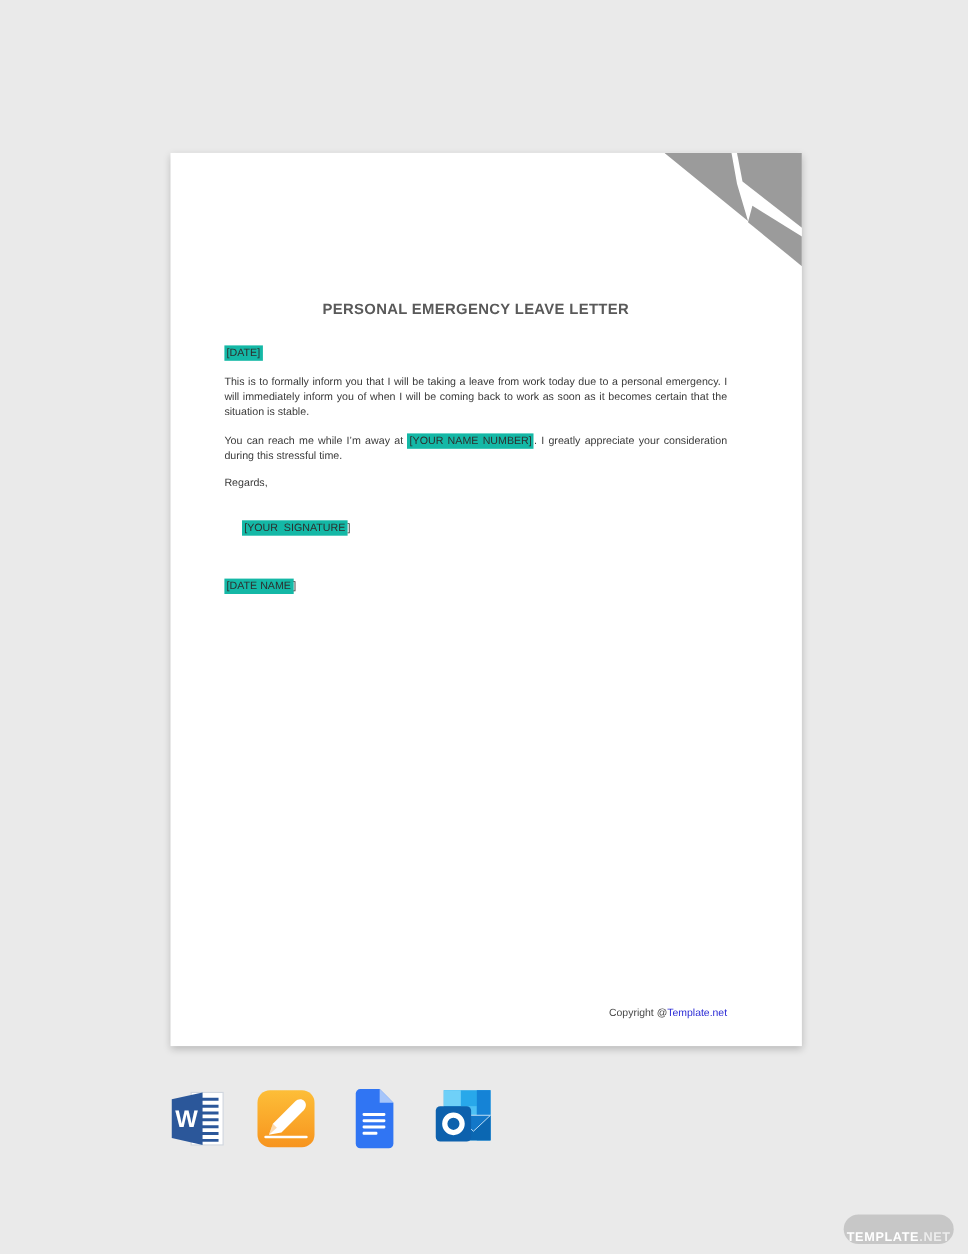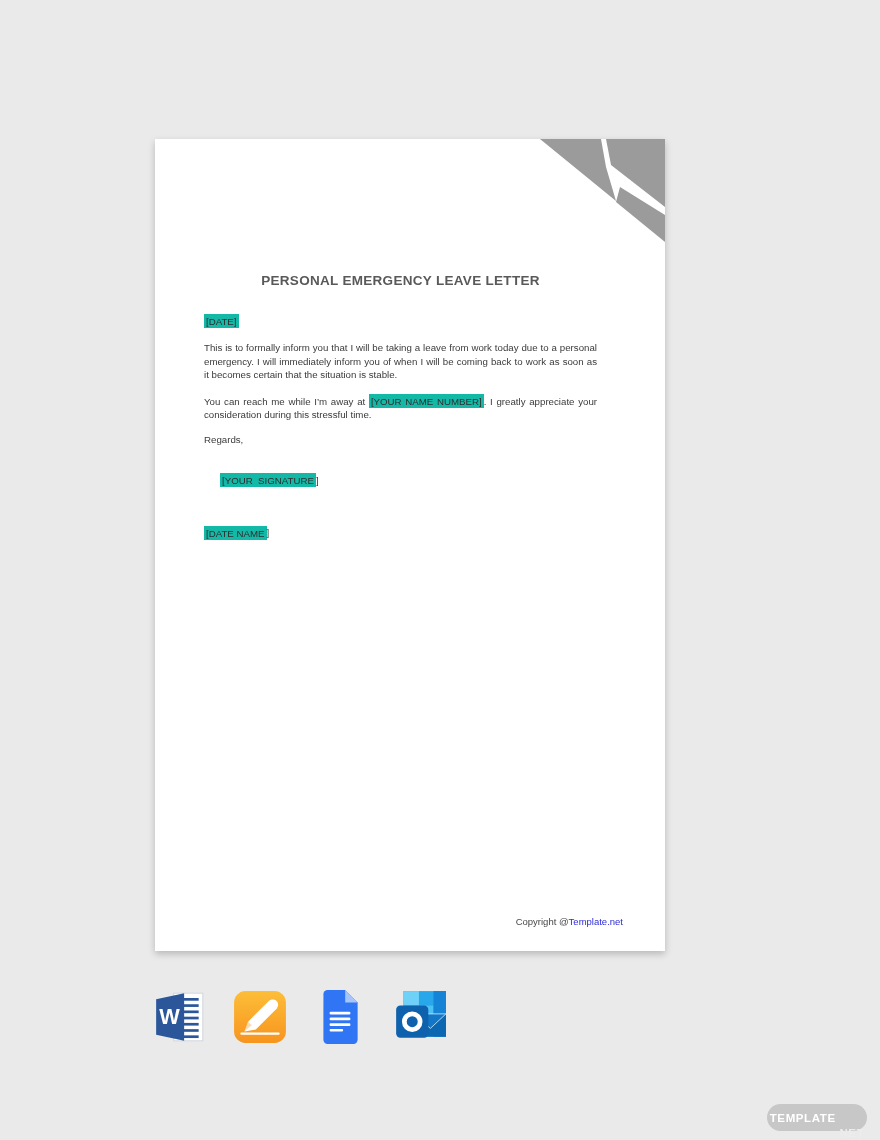--- a/index.html
+++ b/index.html
@@ -6,21 +6,21 @@
   html, body { width: 880px; height: 1140px; }
   body {
     background: #eaeaea;
     font-family: "Liberation Sans", sans-serif;
     position: relative;
     overflow: hidden;
   }
   .letter {
     position: absolute;
     left: 155px; top: 139px;
-    width: 510px; height: 812px;
+    width: 574px; height: 812px;
     background: #ffffff;
     box-shadow: 0 3px 7px rgba(0,0,0,0.22);
   }
   .corner-svg {
     position: absolute;
     top: 0; right: 0;
     width: 125px; height: 108px;
     display: block;
   }
   .content {
@@ -51,21 +51,21 @@
   }
   .date-line      { margin-top: 26px; }
   .salutation     { margin-top: 14px; }
   .para-1         { margin-top: 14px; }
   .para-2         { margin-top: 13px; }
   .closing        { margin-top: 12px; }
   .signature-line { margin-top: 27px; margin-left: 16px; }
   .name-line      { margin-top: 39px; }
   .copyright {
     position: absolute;
-    top: 777px; right: 42px;
+    top: 777px; right: 68px;
     font-size: 9.5px;
     color: #474747;
   }
   .copyright a {
     color: #2b2bd5;
     text-decoration: none;
     cursor: pointer;
   }
   .icons-row {
     position: absolute;
@@ -76,21 +76,21 @@
   }
   .app-icon { width: 56px; height: 56px; cursor: pointer; }
   .app-icon svg { width: 100%; height: 100%; display: block; }
   .watermark {
     position: absolute;
     right: 13px; top: 1104px;
     width: 100px; height: 27px;
     background: #c7c7c7;
     border-radius: 14px;
     display: flex;
-    align-items: center;
+    align-items: flex-end;
     justify-content: center;
     font-size: 11.5px;
     letter-spacing: 0.6px;
     color: #ffffff;
   }
   .watermark .wm-bold { font-weight: bold; }
   .watermark .wm-light { font-weight: bold; color: #ececec; margin-top: 30px; }
 </style>
 </head>
 <body>

